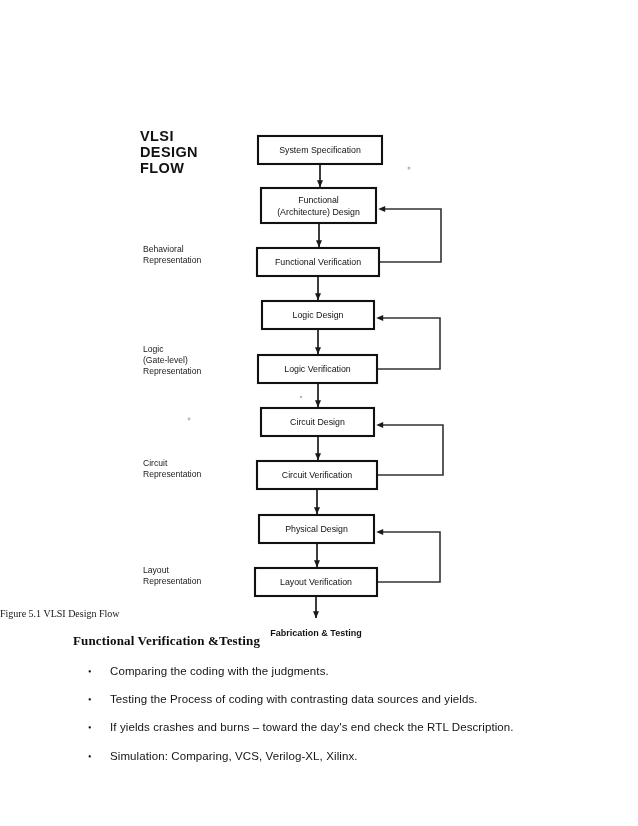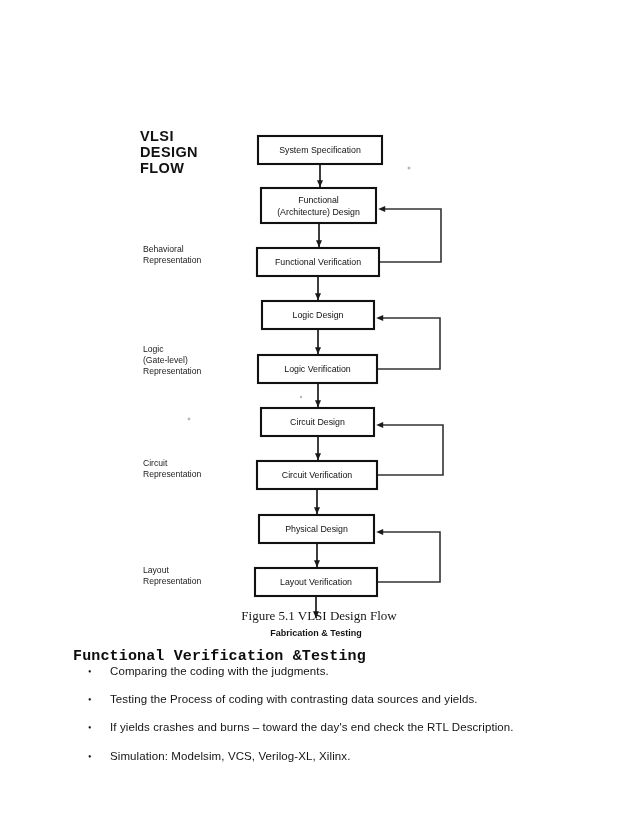--- a/index.html
+++ b/index.html
@@ -81,36 +81,34 @@
   .speck {
     fill: #b9b9b9;
   }
 
   
   .caption {
     position: absolute;
     left: 0;
     top: 608px;
     width: 638px;
-    text-align: center;
     font-family: "Liberation Serif", serif;
-    font-size: 13px;
+    font-size: 10px;
     color: #161616;
   }
 
   .section-heading {
     position: absolute;
     left: 73px;
     top: 633px;
-    font-family: Liberation Mono, monospace;
+    font-family: Liberation Serif, serif;
     font-weight: bold;
-    font-size: 15px;
+    font-size: 13px;
     color: #0d0d0d;
     letter-spacing: 0.15px;
-    margin-top: 15px;
   }
 
   #bullets {
     position: absolute;
     left: 88px;
     top: 664px;
     width: 490px;
   }
   .bullet-row {
     display: flex;
@@ -225,17 +223,17 @@
       <div class="bullet-row">
         <div class="bullet-mark">•</div>
         <div class="bullet-text">Testing the Process of coding with contrasting data sources and yields.</div>
       </div>
       <div class="bullet-row">
         <div class="bullet-mark">•</div>
         <div class="bullet-text">If yields crashes and burns – toward the day's end check the RTL Description.</div>
       </div>
       <div class="bullet-row">
         <div class="bullet-mark">•</div>
-        <div class="bullet-text">Simulation:  Modelsim,  VCS, Verilog-XL,  Xilinx.</div>
+        <div class="bullet-text">Simulation:  Comparing,  VCS, Verilog-XL,  Xilinx.</div>
       </div>
     </div>
 
 </div>
 
 </body></html>

